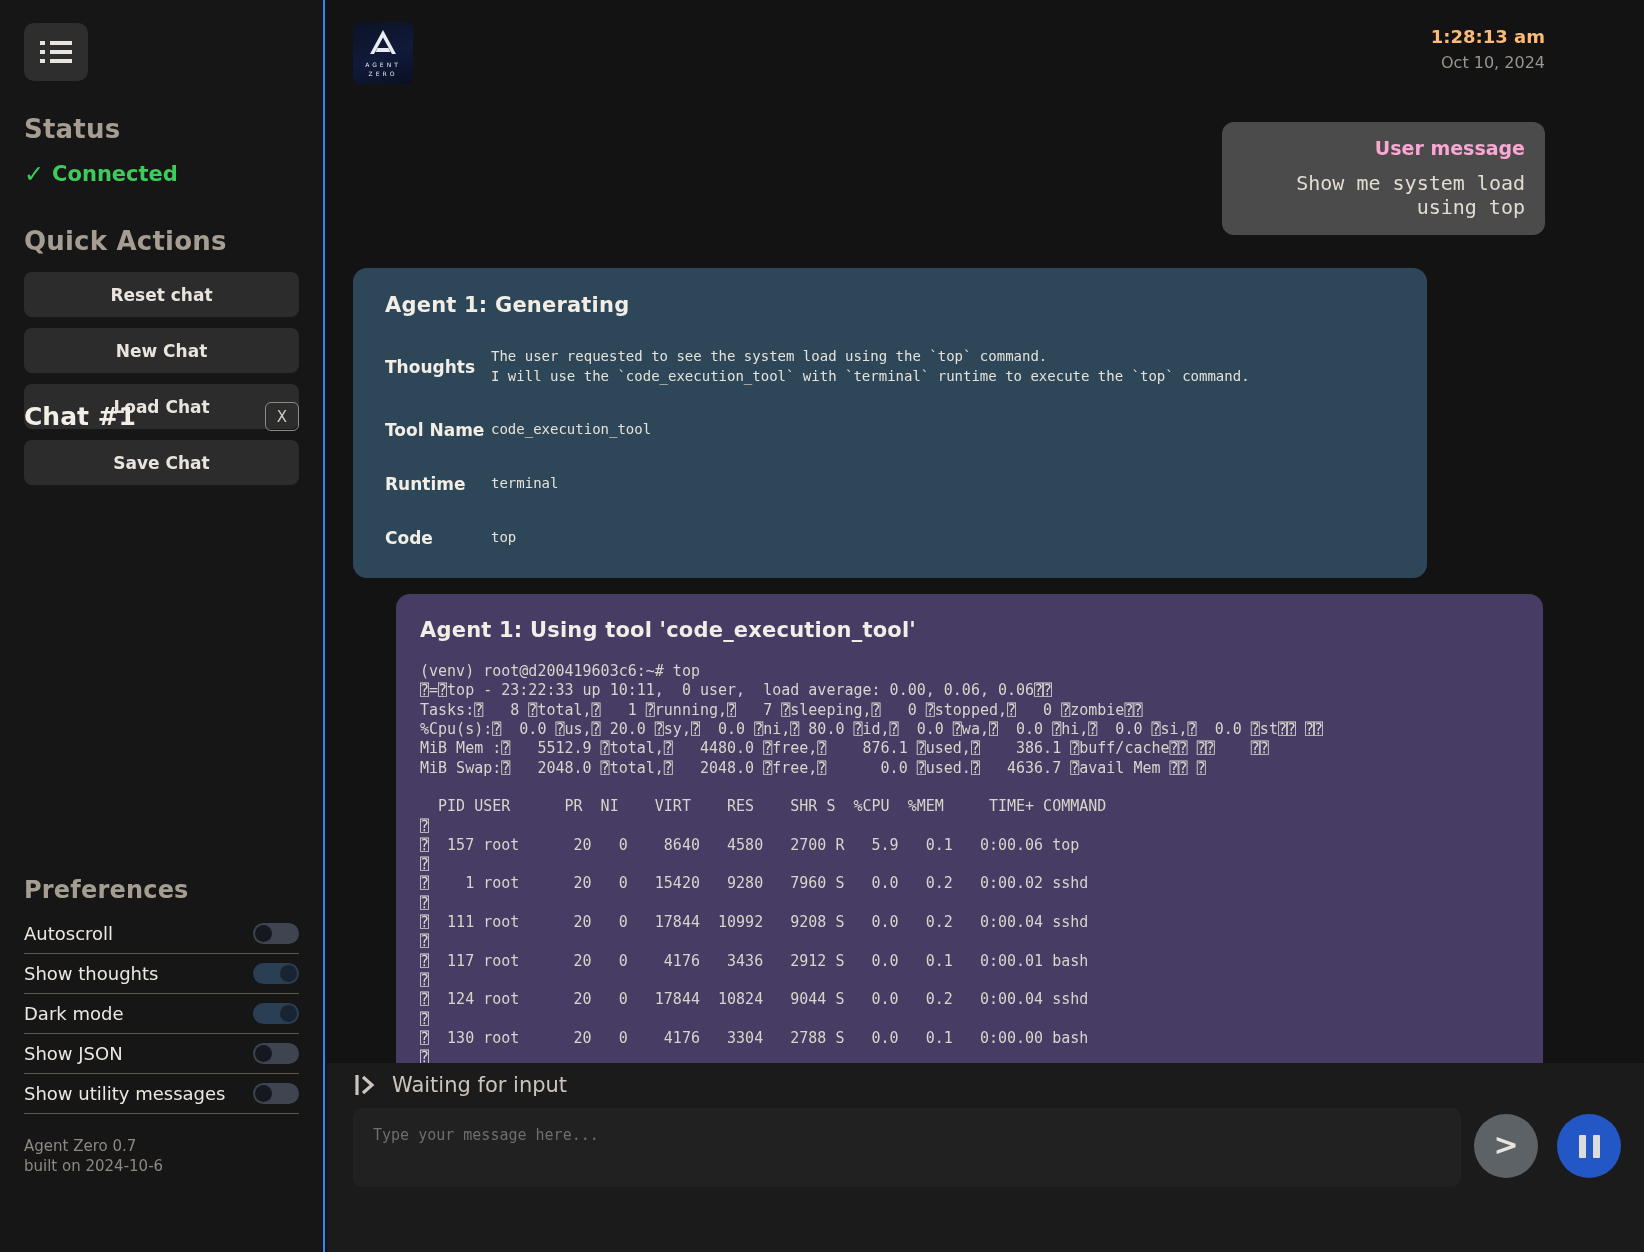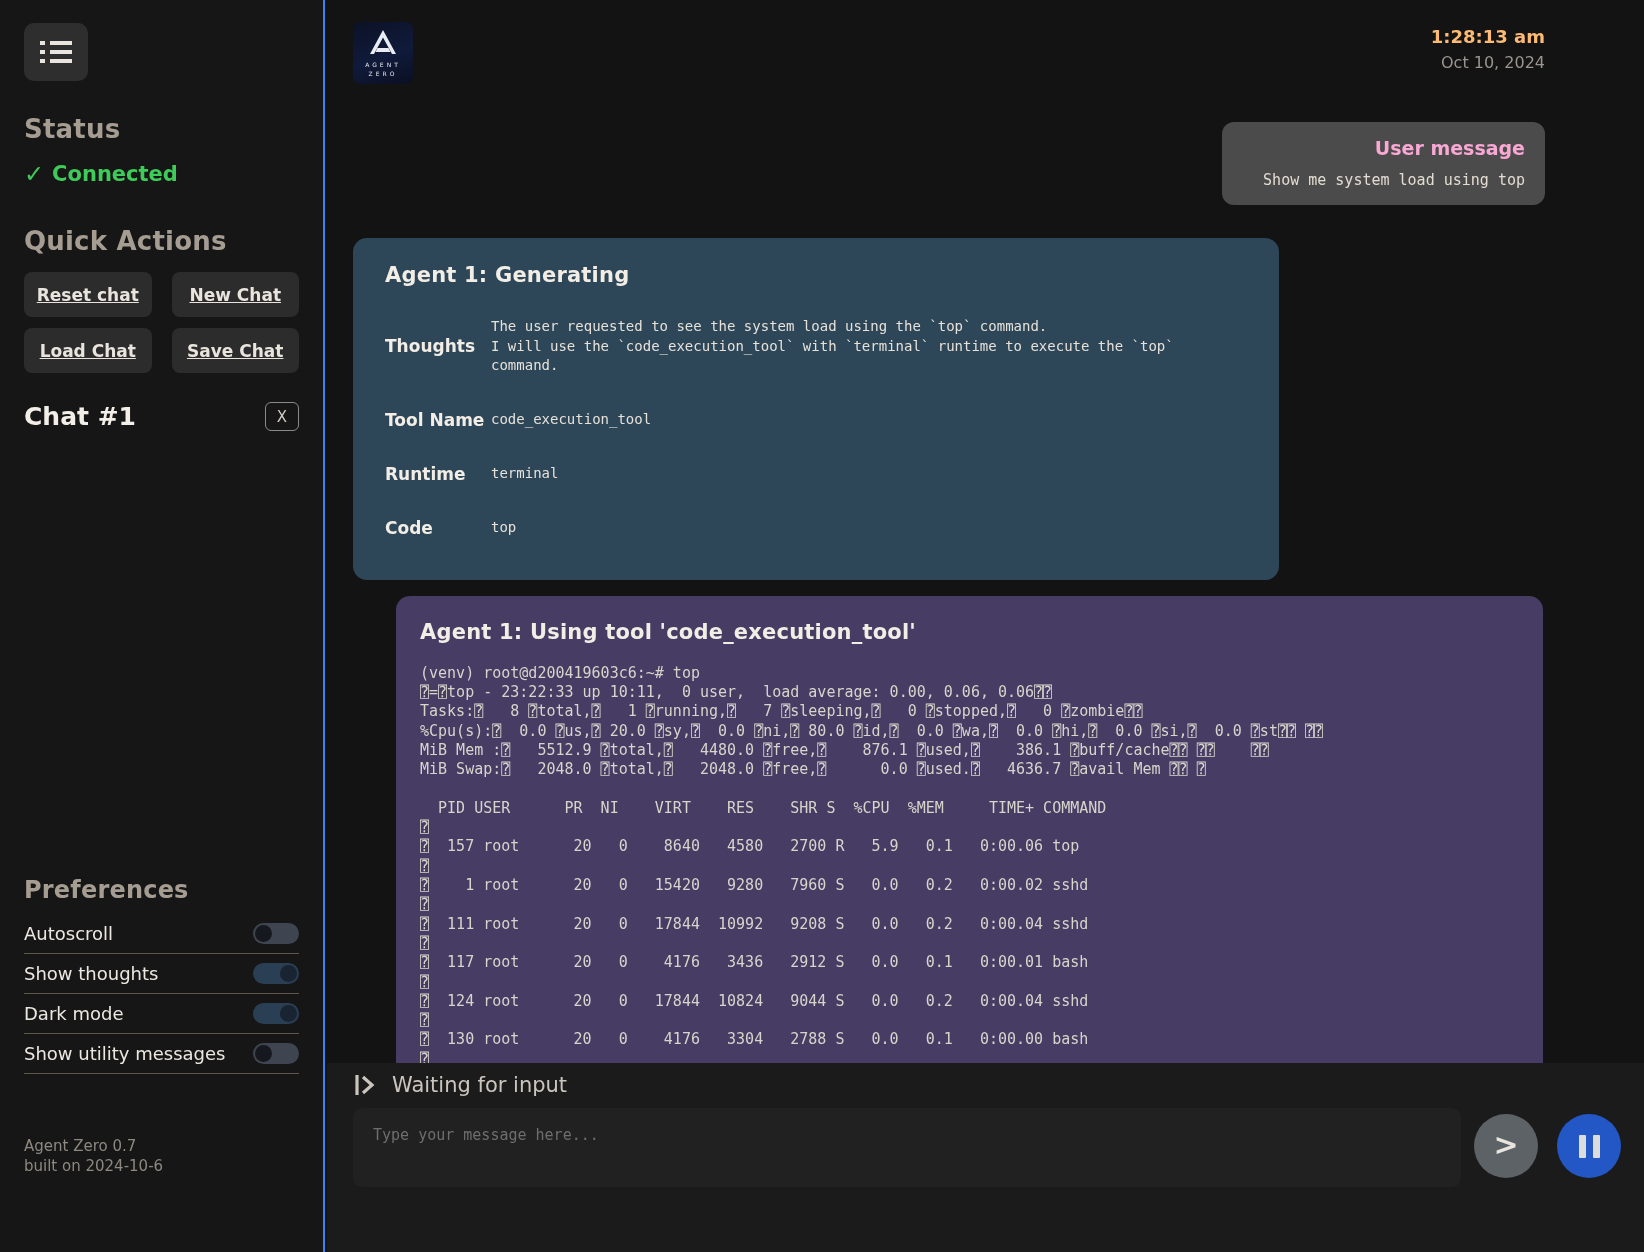--- a/index.html
+++ b/index.html
@@ -16,21 +16,21 @@
   .menu-icon .bar { width:22px; height:4px; background:#e9e5de; }
 
   .side-h { position:absolute; left:24px; font-size:26px; font-weight:bold; color:#a69d92; letter-spacing:.2px; }
   .h-status { top:114px; }
   .h-qa { top:226px; }
   .h-prefs { top:876px; font-size:24px; }
 
   .connected { position:absolute; left:24px; top:160px; color:#3fcb5a; font-size:21px; font-weight:bold; display:flex; align-items:center; gap:8px; }
   .connected .check { font-size:24px; font-weight:normal; }
 
-  .btn-grid { position:absolute; left:24px; top:272px; width:275px; display:grid; grid-template-columns:1fr 1fr; gap:11px 20px;text-decoration:underline; }
+  .btn-grid { position:absolute; left:24px; top:272px; width:275px; display:grid; grid-template-columns:1fr; gap:11px 20px; }
   .qa-btn { height:45px; background:#2c2c2c; color:#e9e5de; border:none; border-radius:8px; font-size:17px; font-weight:600; font-family:inherit; cursor:pointer; }
 
   .chat-row { position:absolute; left:24px; top:402px; width:275px; display:flex; align-items:center; justify-content:space-between; }
   .chat-title { font-size:25px; font-weight:bold; color:#f3efe8; }
   .chat-close { width:34px; height:29px; background:transparent; border:1px solid #8a8a8a; border-radius:6px; color:#cfcac3; font-size:15px; font-family:inherit; cursor:pointer; }
 
   .toggles { position:absolute; left:24px; top:914px; width:275px; }
   .tog-row { height:40px; display:flex; align-items:center; justify-content:space-between; border-bottom:1px solid rgba(163,152,126,.5); }
   .tog-label { font-size:18px; color:#ece8e1; }
   .toggle { width:46px; height:21px; border-radius:11px; background:#3e4450; position:relative; cursor:pointer; flex:0 0 auto; }
@@ -47,23 +47,23 @@
   .chat-header { position:relative; height:100px; }
   .logo { position:absolute; left:0; top:22px; width:60px; height:62px; border-radius:7px; background:linear-gradient(160deg,#0c1226 0%,#101a3a 55%,#0a0f22 100%); display:flex; flex-direction:column; align-items:center; justify-content:center; }
   .logo svg { display:block; }
   .logo-txt { color:#e9ecf2; font-size:6px; letter-spacing:3px; text-align:center; line-height:1.5; margin-top:2px; }
   .timebox { position:absolute; right:0; top:26px; text-align:right; }
   .time { font-size:18px; font-weight:bold; color:#fdba74; }
   .date { font-size:16px; color:#9a958e; margin-top:6px; }
 
   .user-msg { margin:22px 0 0 auto; width:323px; background:#4b4b4b; border-radius:12px; padding:15px 20px 16px; text-align:right; }
   .user-msg .title { font-size:19px; font-weight:bold; color:#f9a8d4; }
-  .user-msg .body { margin-top:12px; font-size:15px; color:#e3dcd2; }
-
-  .gen-box { margin-top:33px; width:926px; background:#2d4759; border-radius:14px; padding:25px 32px 42px; }
+  .user-msg .body { margin-top:12px; font-size:20px; color:#e3dcd2; }
+
+  .gen-box { margin-top:33px; width:1074px; background:#2d4759; border-radius:14px; padding:25px 32px 30px; }
   .box-title { font-size:21px; font-weight:bold; color:#f2ede5; letter-spacing:.2px; }
   .gen-rows { margin-top:30px; }
   .gen-row { display:flex; align-items:center; margin-bottom:34px; }
   .gen-row:last-child { margin-bottom:0; }
   .gen-label { width:106px; flex:0 0 auto; font-size:17px; font-weight:bold; color:#f2ede5; }
   .gen-value { font-size:14px; color:#e6e1d9; white-space:pre-wrap; line-height:1.4; }
 
   .tool-box { margin:16px 0 0 43px; width:1147px; background:#463c64; border-radius:14px; padding:24px 24px 20px; }
   .terminal { margin-top:20px; font-size:15px; line-height:19.3px; color:#d9d4cb; white-space:pre; }
 
@@ -133,20 +133,26 @@
           <span class="knob"></span>
         </span>
     </div>
     <div class="tog-row">
       <span class="tog-label">Dark mode</span>
       <span class="toggle on">
           <span class="knob"></span>
         </span>
     </div>
     <div class="tog-row">
+      <span class="tog-label">Show JSON</span>
+      <span class="toggle">
+          <span class="knob"></span>
+        </span>
+    </div>
+    <div class="tog-row">
       <span class="tog-label">Show utility messages</span>
       <span class="toggle">
           <span class="knob"></span>
         </span>
     </div>
   </div>
 
   <div class="version">
     <div>Agent Zero 0.7</div>
     <div>built on 2024-10-6</div>

